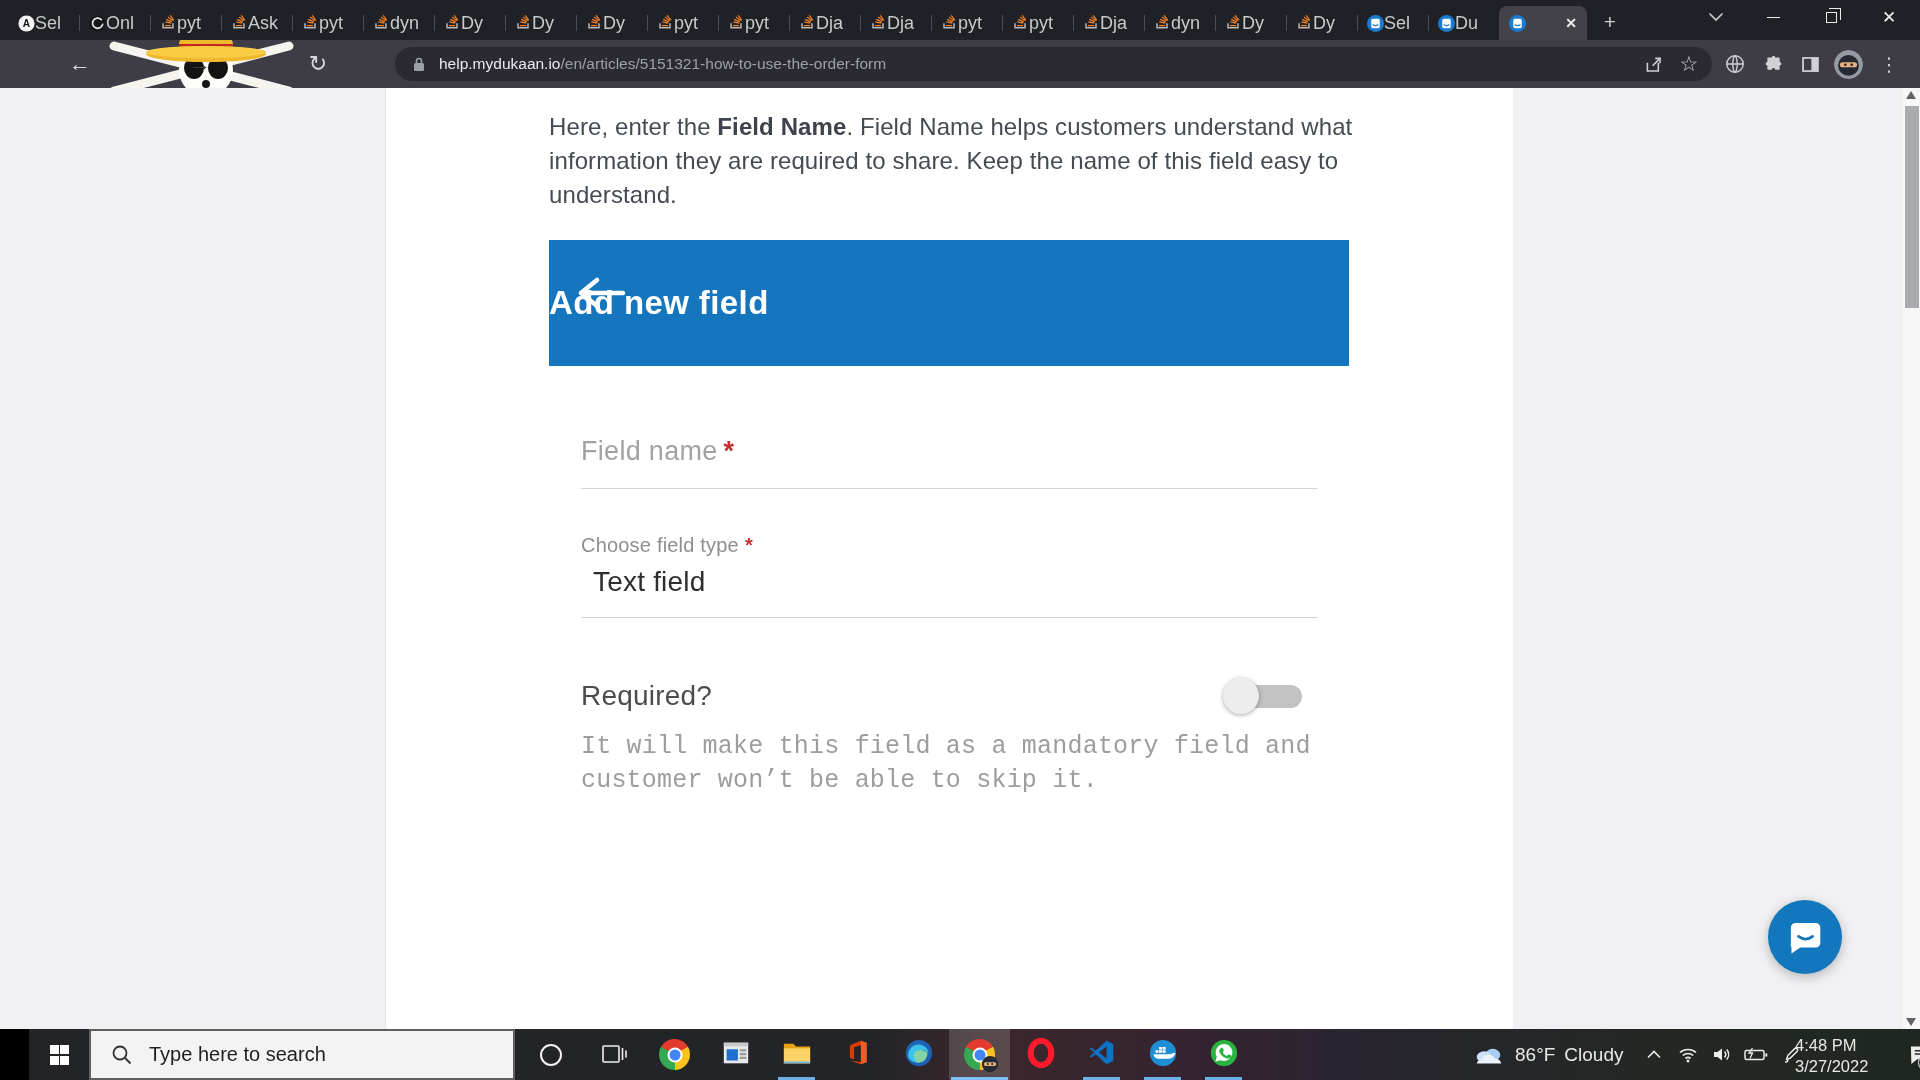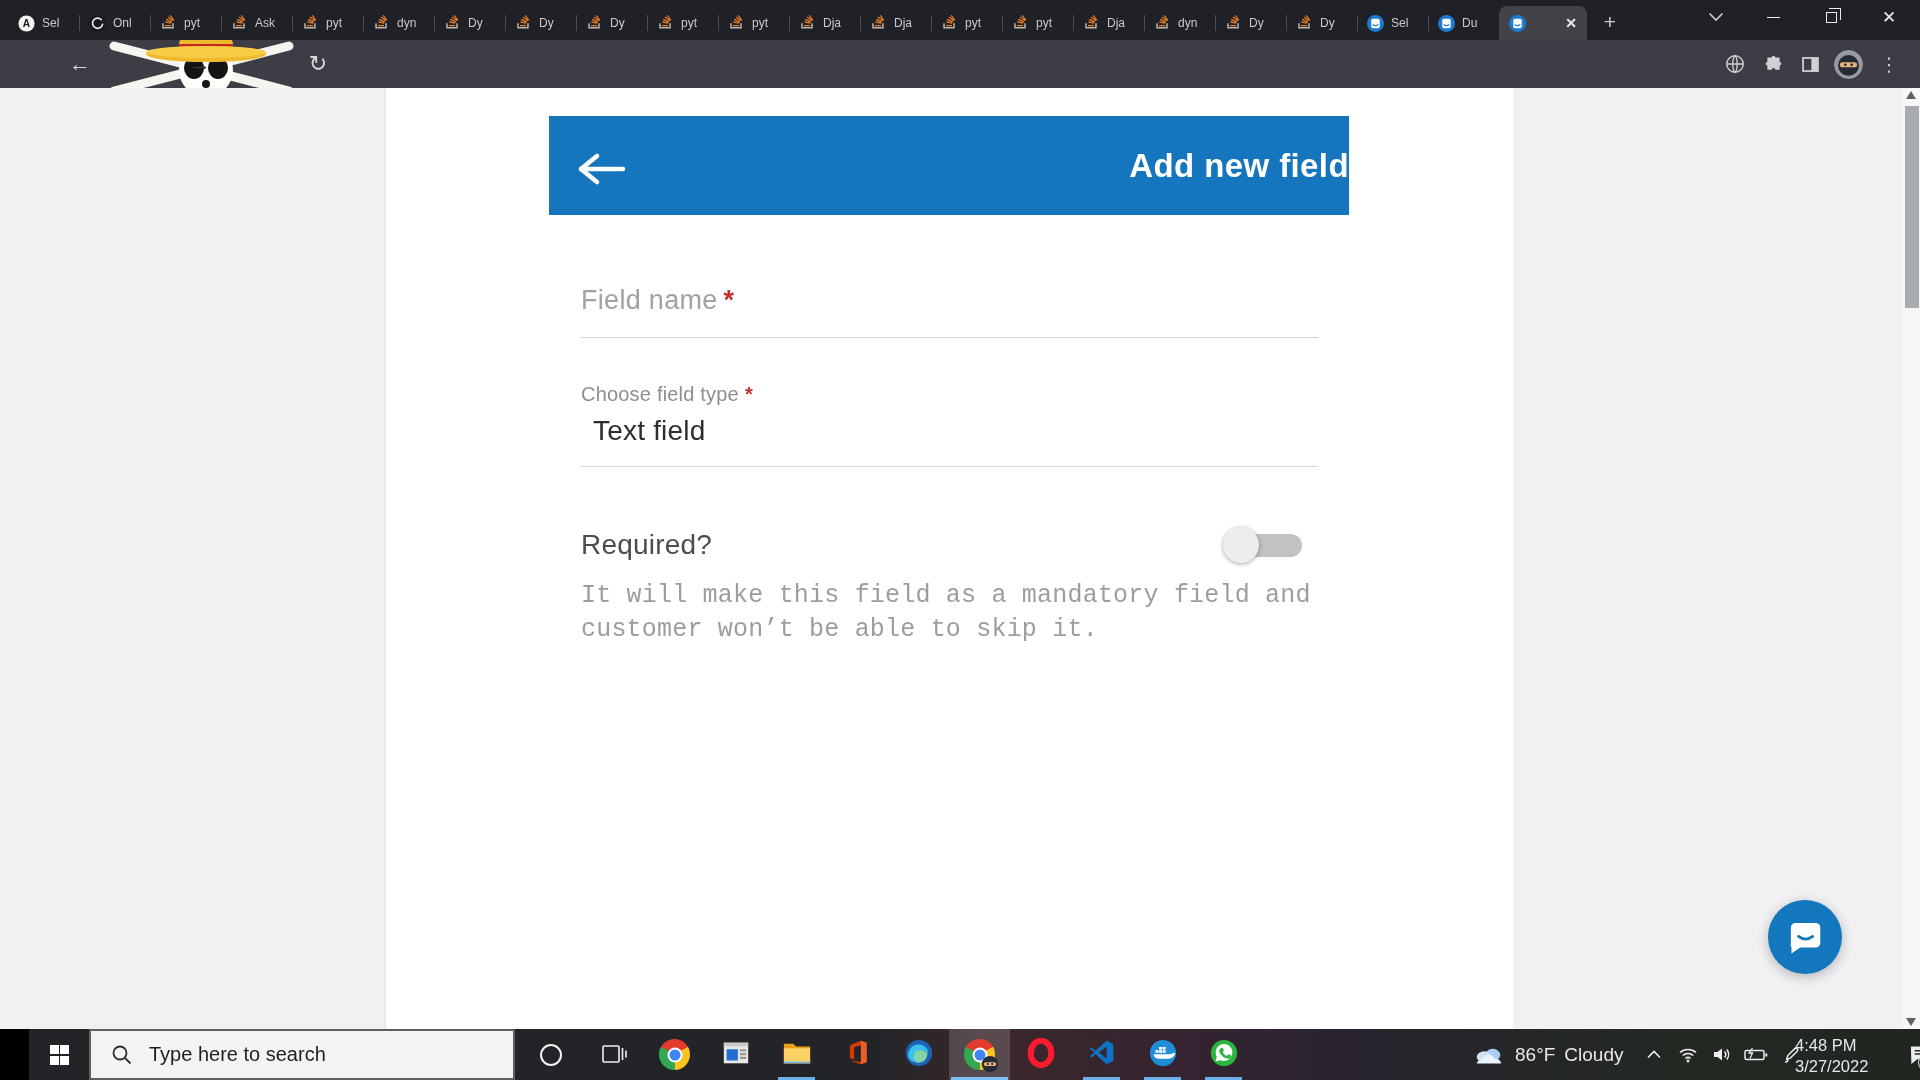--- a/index.html
+++ b/index.html
@@ -8,21 +8,21 @@
 
   
   #tabbar { position:absolute; top:0; left:0; width:1920px; height:40px;
     background:#1f2126; display:flex; align-items:flex-end; padding-left:8px; }
   .tab { height:34px; width:71px; min-width:0; display:flex; align-items:center;
     position:relative; border-radius:8px 8px 0 0; cursor:default; flex:0 0 auto; }
   .tab:not(.active) + .tab:not(.active)::before { content:''; position:absolute; left:0; top:9px;
     height:16px; width:1px; background:#4b4c55; }
   .tab .fav { margin-left:10px; width:17px; height:17px; flex:0 0 auto; }
   .tab .fav svg { display:block; }
-  .tab .tlabel { color:#c8cacd; font-size:12px; margin-left:7px; white-space:nowrap;
+  .tab .tlabel { color:#c8cacd; font-size:18px; white-space:nowrap;
     overflow:hidden; flex:1 1 auto; }
   .tab.active { background:#434249; width:88px; }
   .tab.active .tclose { margin-left:auto; margin-right:10px; color:#eceded; font-size:14px;
     font-weight:bold; line-height:14px; }
   #newtab { height:30px; width:30px; margin-left:8px; margin-bottom:3px; border-radius:50%;
     color:#c8cacd; font-size:21px; display:flex; align-items:center; justify-content:center; }
   #tab-chevron { position:absolute; top:12px; left:1708px; width:16px; height:10px; }
   #tab-chevron svg { display:block; }
   .wctrl { position:absolute; top:0; width:58px; height:34px; display:flex;
     align-items:center; justify-content:center; }
@@ -57,22 +57,22 @@
   
   #content { position:absolute; top:88px; left:0; width:1920px; height:941px; background:#fff; }
   #strip-left { position:absolute; left:0; top:0; width:386px; height:941px;
     background:#f1f1f3; border-right:1px solid #e4e4e6; }
   #strip-right { position:absolute; left:1513px; top:0; width:390px; height:941px; background:#f1f1f3; }
   #article { position:absolute; left:386px; top:0; width:1127px; height:941px; background:#fff; }
   #para { margin:22px 0 0 163px; width:812px; font-size:24px; line-height:34px;
     color:#454b54; letter-spacing:.1px; }
   #para b { font-weight:bold; color:#3d434c; }
   #card { margin:28px 0 0 163px; width:800px; }
-  #card-header { height:99px; background:#1576bd; position:relative; display:flex;
-    align-items:center; justify-content:flex-end; }
+  #card-header { height:126px; background:#1576bd; position:relative; display:flex;
+    align-items:center; justify-content:flex-start; }
   #back-arrow { position:absolute; left:26px; top:33px; }
   #card-title { color:#fff; font-size:33px; font-weight:bold; letter-spacing:.4px; }
   #form { background:#fff; }
   .flabel-big { margin:70px 0 0 32px; font-size:27px; color:#a2a2a2; letter-spacing:.3px; }
   .req { color:#c62f2f; font-weight:bold; margin-left:6px; }
   .uline { margin:21px 0 0 32px; width:737px; height:0; border-top:1px solid #d5d5d5; }
   .flabel-sm { margin:45px 0 0 32px; font-size:20px; color:#8e8e8e; letter-spacing:.2px; }
   .fvalue { margin:9px 0 0 44px; font-size:28px; color:#2e2e2e; letter-spacing:.2px; }
   .uline2 { margin:19px 0 0 32px; width:737px; height:0; border-top:1px solid #d5d5d5; }
   #req-row { margin:60px 0 0 32px; width:721px; display:flex; align-items:center; }
@@ -373,20 +373,35 @@
     <circle cx="122" cy="48" r="4" fill="#141414"></circle>
     <ellipse cx="122" cy="8" rx="27" ry="13" fill="#efb92d"></ellipse>
     <rect x="95" y="8" width="54" height="9" fill="#c3271f"></rect>
     <ellipse cx="122" cy="18" rx="60" ry="8" fill="#efb92d"></ellipse>
     <ellipse cx="122" cy="16" rx="60" ry="6" fill="#f8cc44"></ellipse>
   </svg>
   <div class="navbtn" id="nav-back">←</div>
   <div class="navbtn" id="nav-fwd">→</div>
   <div class="navbtn" id="nav-reload">↻</div>
 
+  <div id="omnibox">
+    <svg id="lock" viewBox="0 0 12 16">
+      <rect x="1" y="7" width="10" height="8" rx="1.5" fill="#9aa0a6"></rect>
+      <path d="M3.5 7.5V5a2.5 2.5 0 0 1 5 0v2.5" fill="none" stroke="#9aa0a6" stroke-width="1.6"></path>
+    </svg>
+    <div id="urltext"><span class="dom">help.mydukaan.io</span><span class="pth">/en/articles/5151321-how-to-use-the-order-form</span></div>
+    <div class="boxicon" id="share-ic">
+      <svg width="21" height="21" viewBox="0 0 24 24" fill="none" stroke="#cfd1d5" stroke-width="1.8">
+        <path d="M5 10v9.5h12.5V10"></path>
+          <path d="M11 13.5 19.5 5"></path>
+          <path d="M14 5h5.5v5.5"></path>
+      </svg>
+    </div>
+    <div class="boxicon" id="star-ic">☆</div>
+  </div>
 
   <div class="tbicon" id="ic-globe">
     <svg width="22" height="22" viewBox="0 0 24 24" fill="none" stroke="#cfd1d5" stroke-width="1.5">
       <circle cx="12" cy="12" r="9"></circle>
         <path d="M3 12h18M12 3c3.2 2.6 3.2 15.4 0 18-3.2-2.6-3.2-15.4 0-18z"></path>
     </svg>
   </div>
   <div class="tbicon" id="ic-puzzle">
     <svg width="21" height="21" viewBox="0 0 24 24" fill="#cfd1d5">
       <path d="M10 4a2 2 0 0 1 4 0h5v5a2 2 0 0 1 0 4v5h-5a2 2 0 0 0-4 0H5v-5a2 2 0 0 1 0-4V4h5z"></path>
@@ -410,20 +425,21 @@
     </div>
   </div>
   <div class="tbicon" id="ic-dots">⋮</div>
 </div>
 
 <div id="content">
   <div id="strip-left"></div>
   <div id="strip-right"></div>
 
   <div id="article">
+    <p id="para"><span>Here, enter the </span><b>Field Name</b><span>. Field Name helps customers understand what information they are required to share. Keep the name of this field easy to understand.</span></p>
 
     <div id="card">
       <div id="card-header">
         <svg id="back-arrow" width="52" height="40" viewBox="0 0 52 40" fill="none" stroke="#fff" stroke-width="4.5" stroke-linecap="round" stroke-linejoin="round">
           <path d="M22 7 6 20l16 13"></path>
             <path d="M6 20h42"></path>
         </svg>
         <div id="card-title">Add new field</div>
       </div>
       <div id="form">

